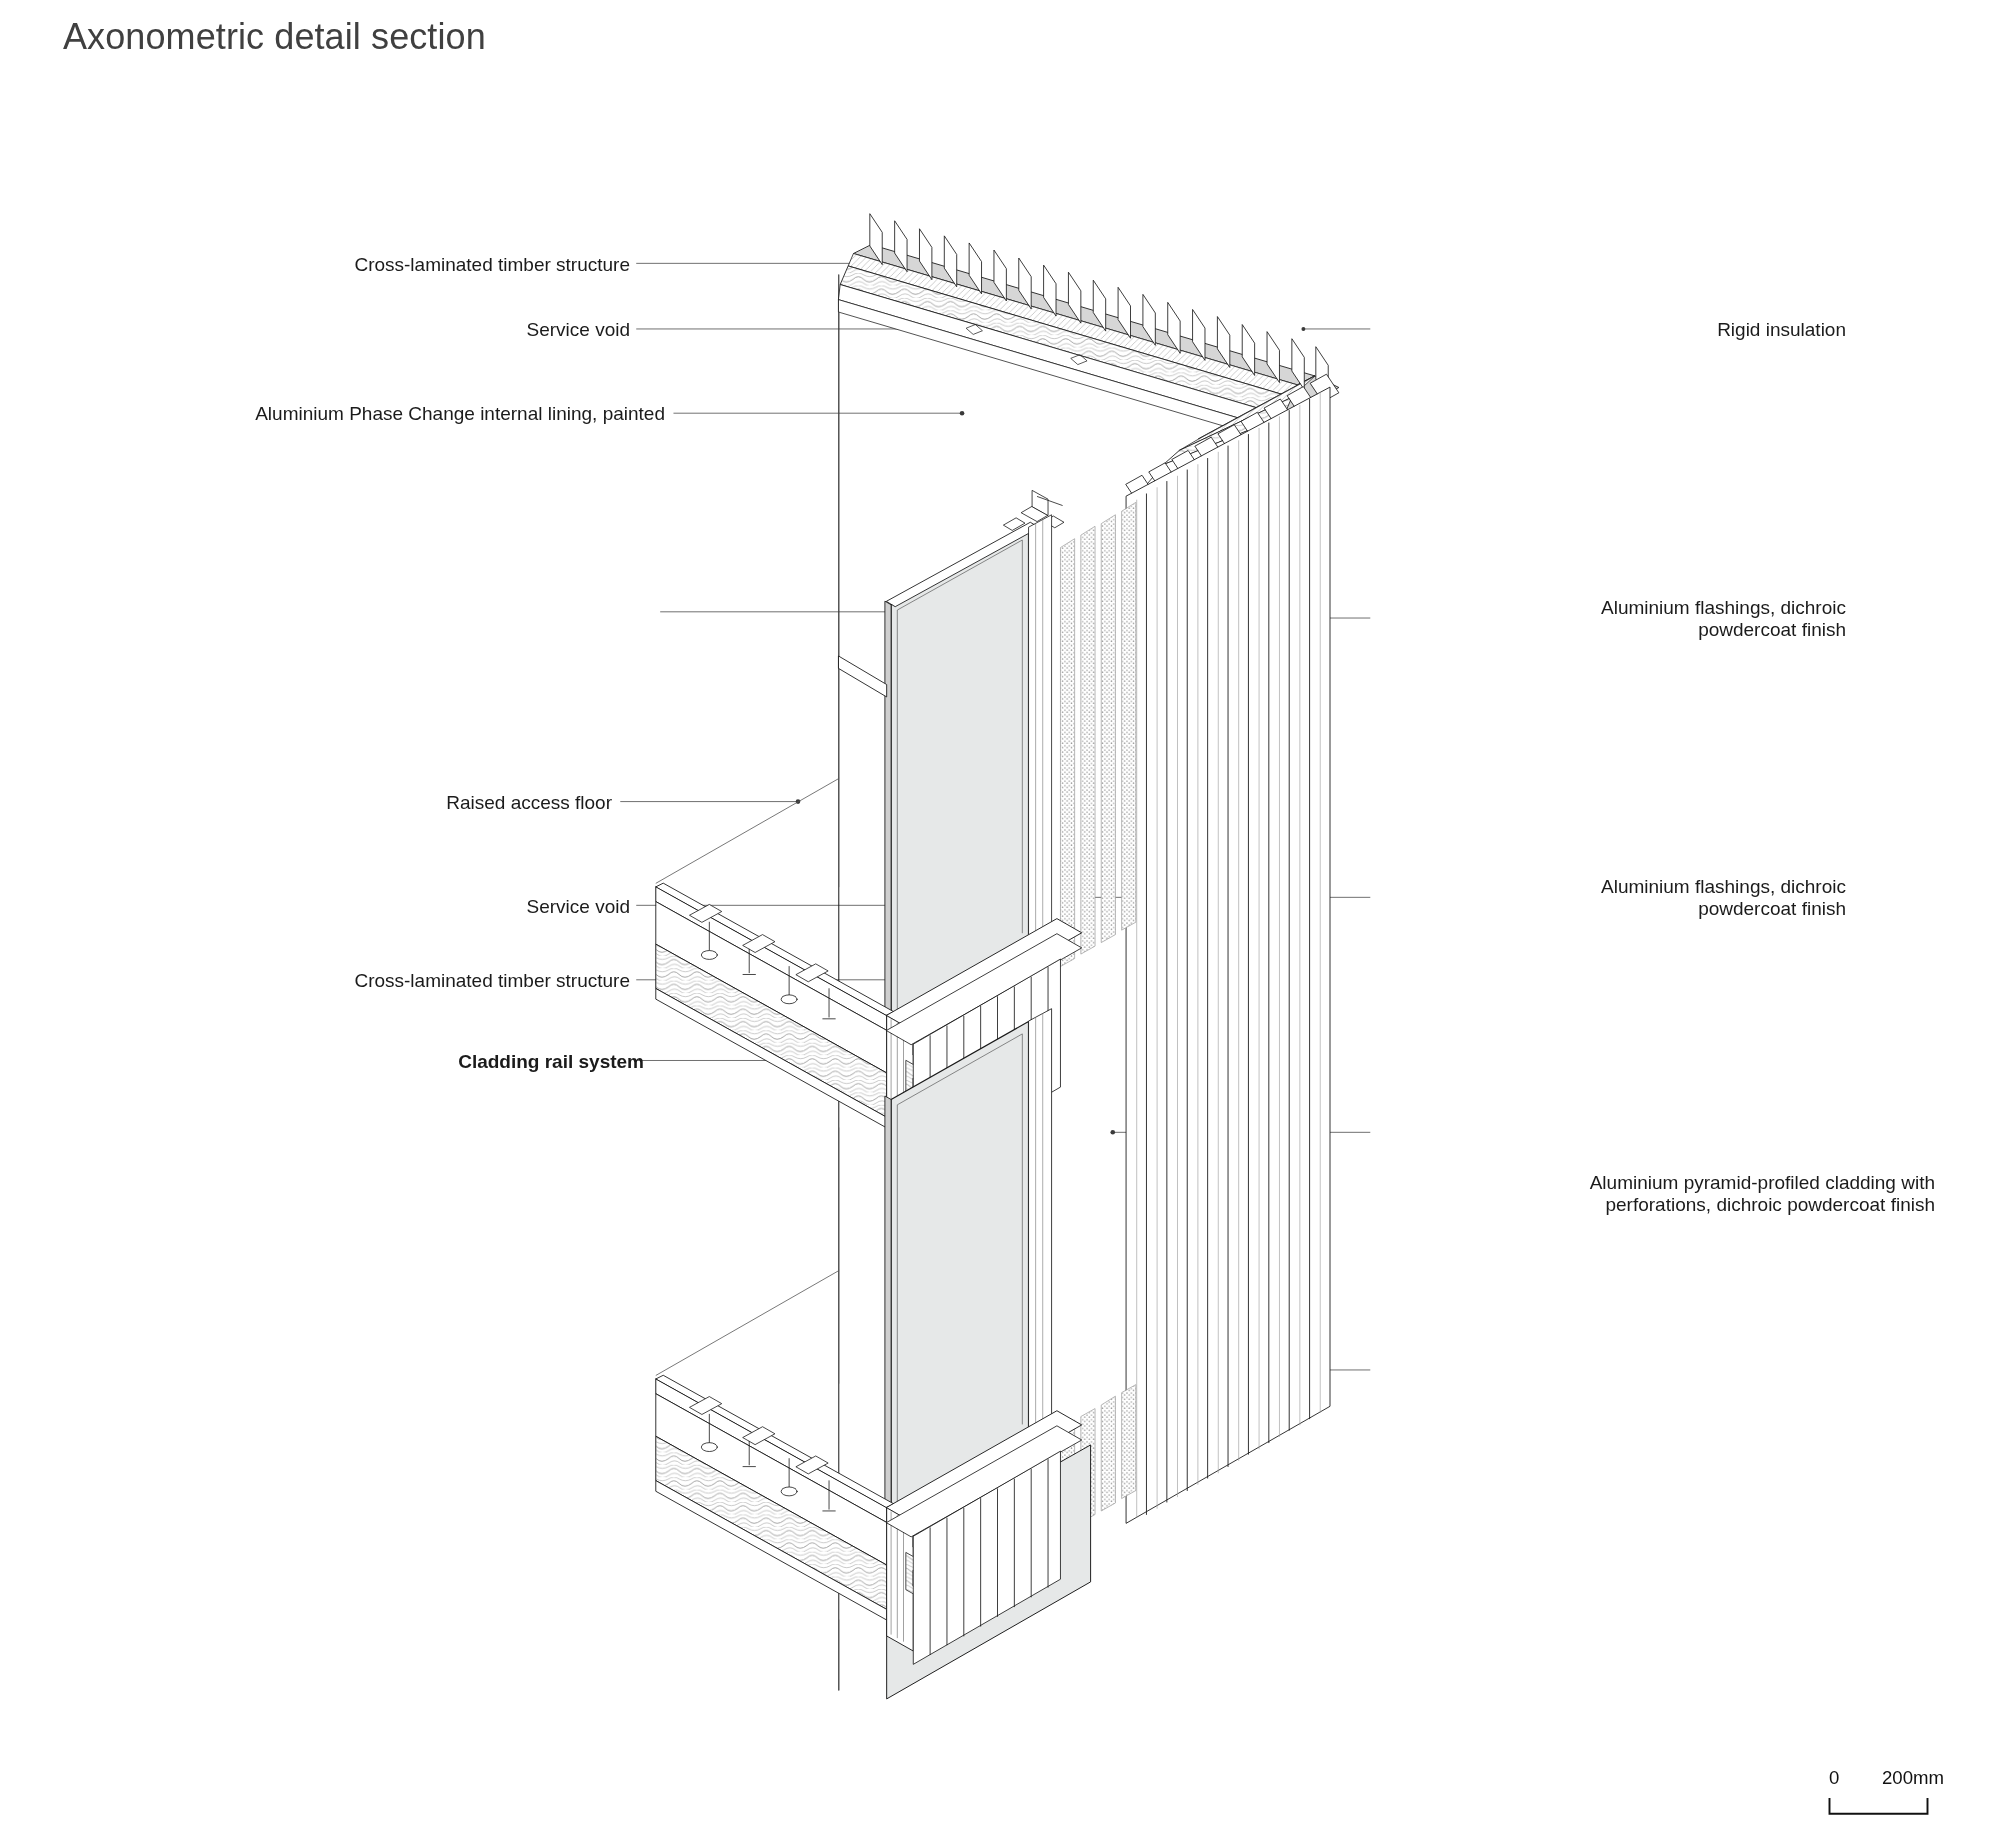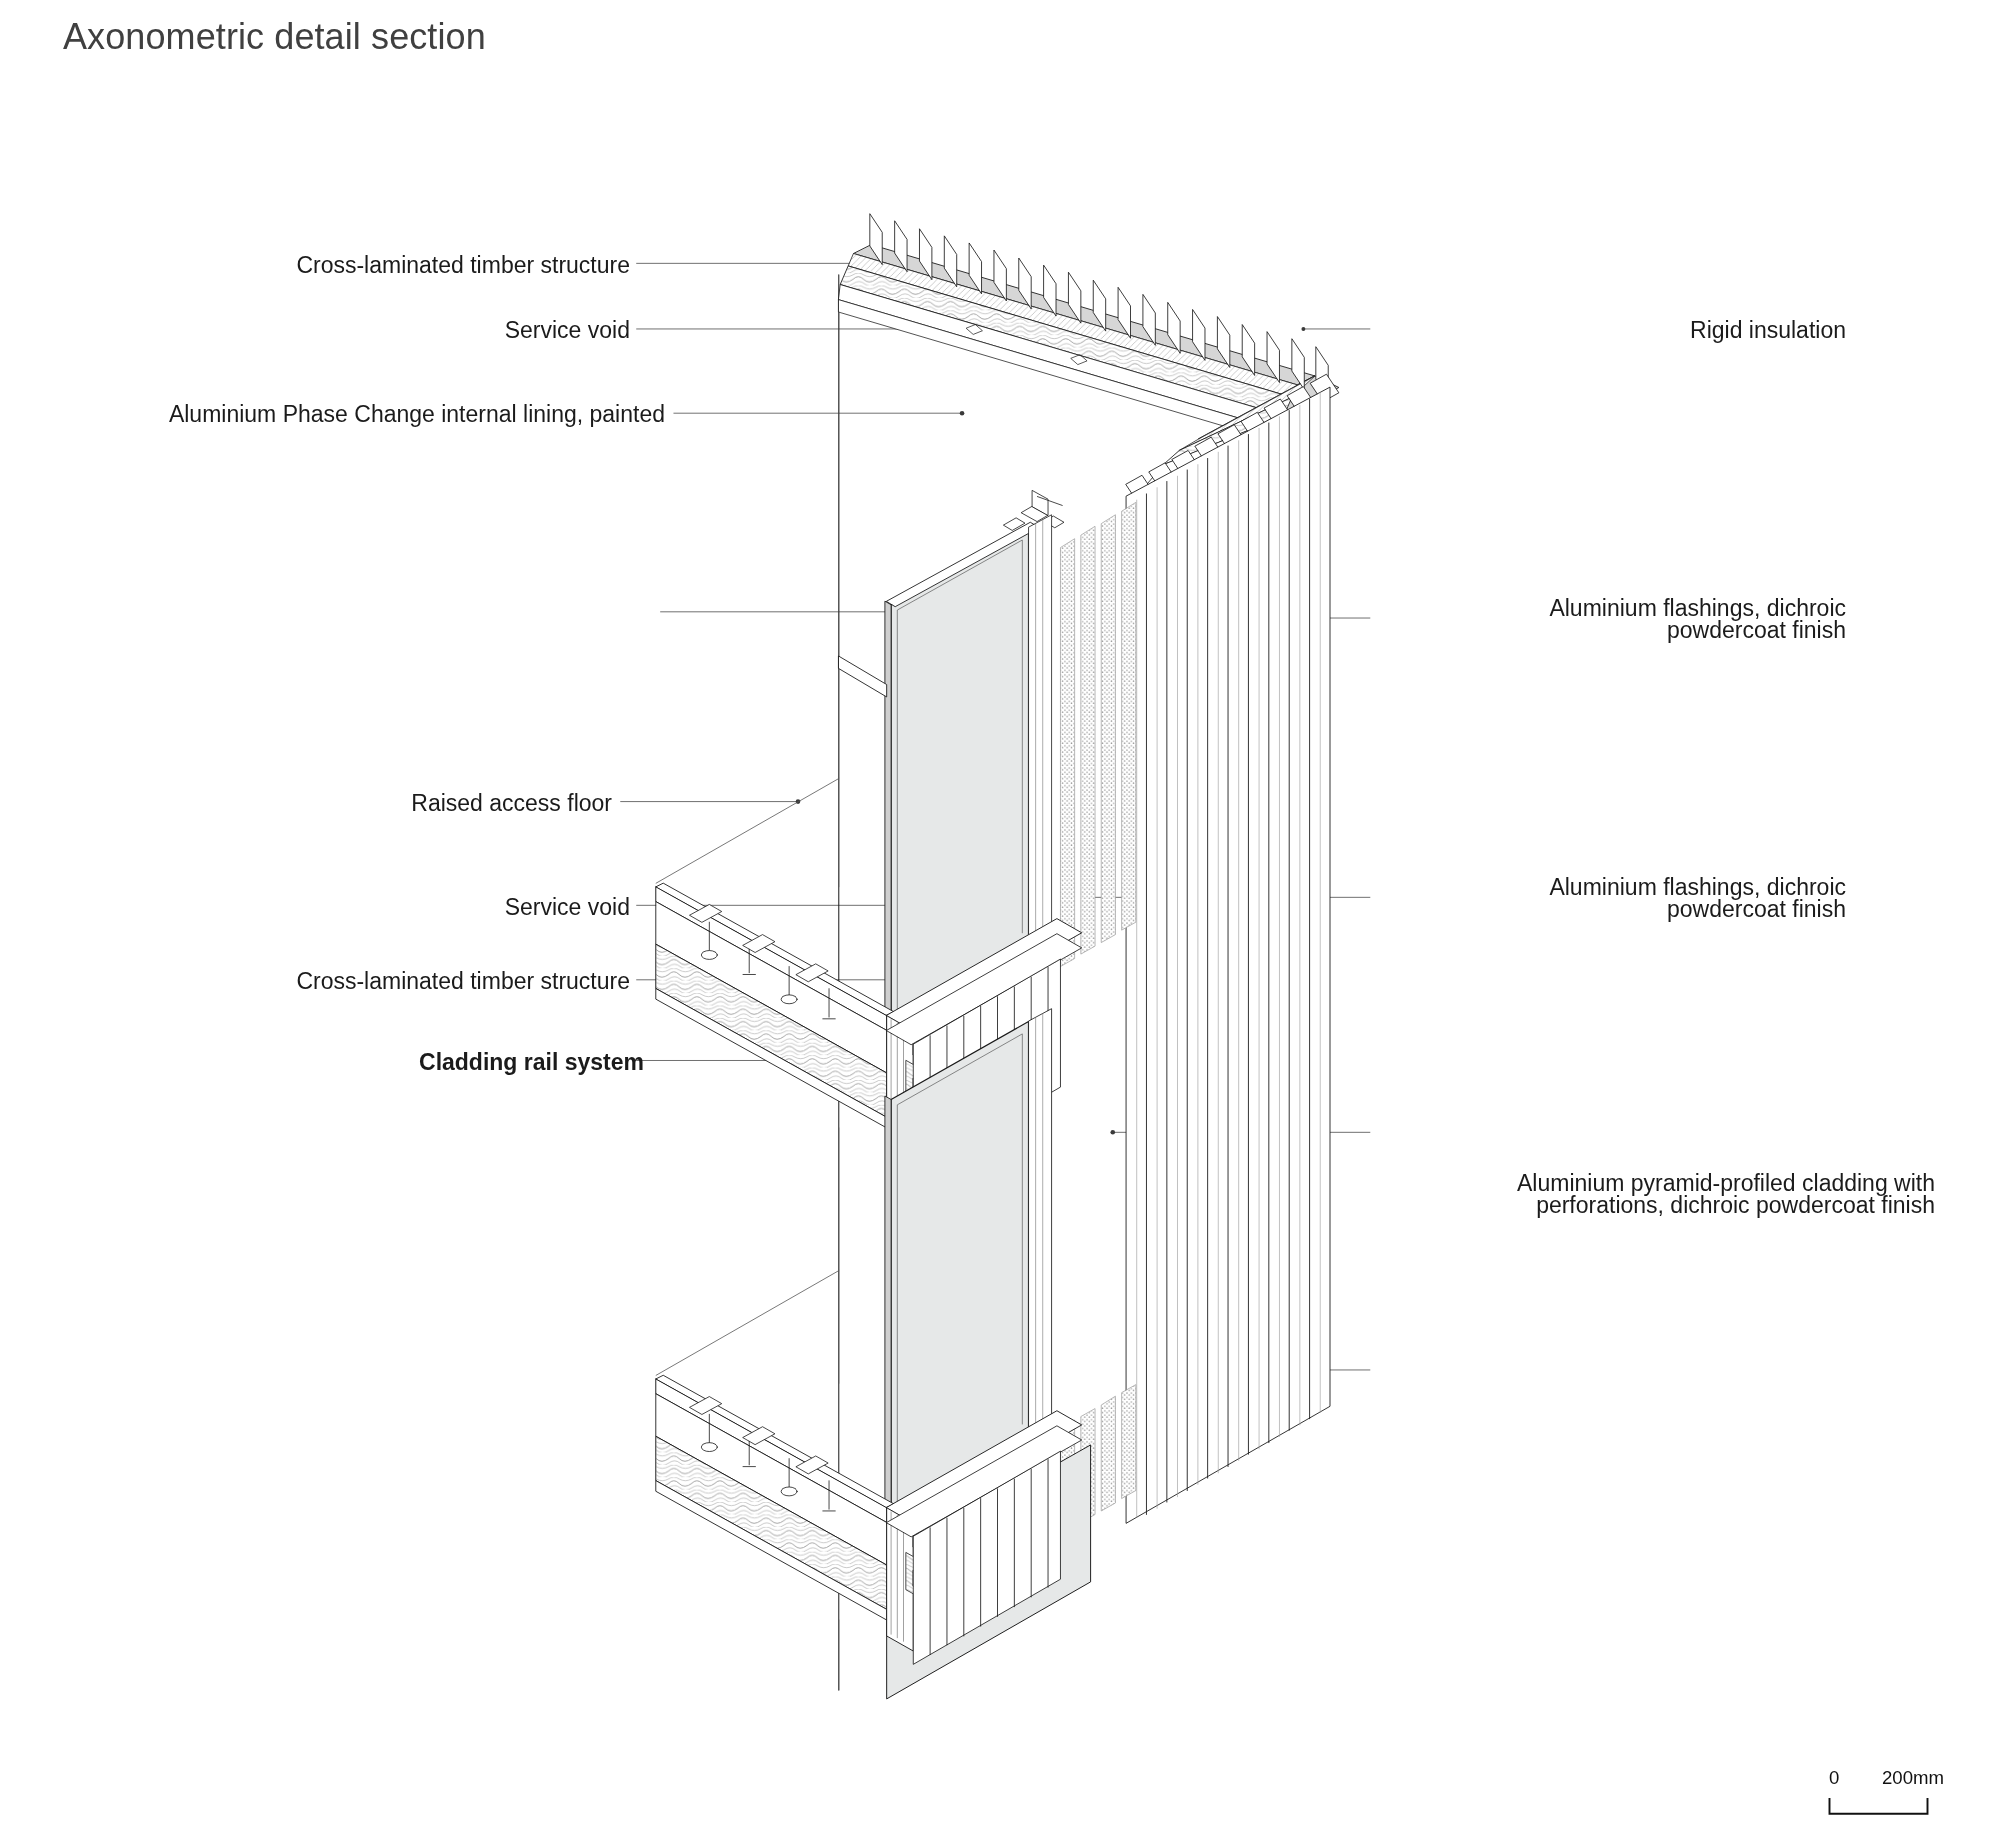--- a/index.html
+++ b/index.html
@@ -11,21 +11,21 @@
   .page-title{
     position:absolute;left:35px;top:16px;
     font-size:36px;font-weight:400;letter-spacing:0.1px;color:#404040;
     white-space:nowrap;
     margin-left:28px;
   }
 
   svg#drawing{position:absolute;left:0;top:0;width:1995px;height:1847px;}
 
   
-  .anno{position:absolute;font-size:23px;line-height:22px;color:#1b1b1b;white-space:pre;}
+  .anno{position:absolute;font-size:19px;line-height:22px;color:#1b1b1b;white-space:pre;}
   .anno.left{text-align:right;}
   .anno.right{text-align:right;}
 
   .scale-num{position:absolute;font-size:18.6px;color:#111;}
 </style>
 </head>
 <body>
 
 <div id="sheet">
 

